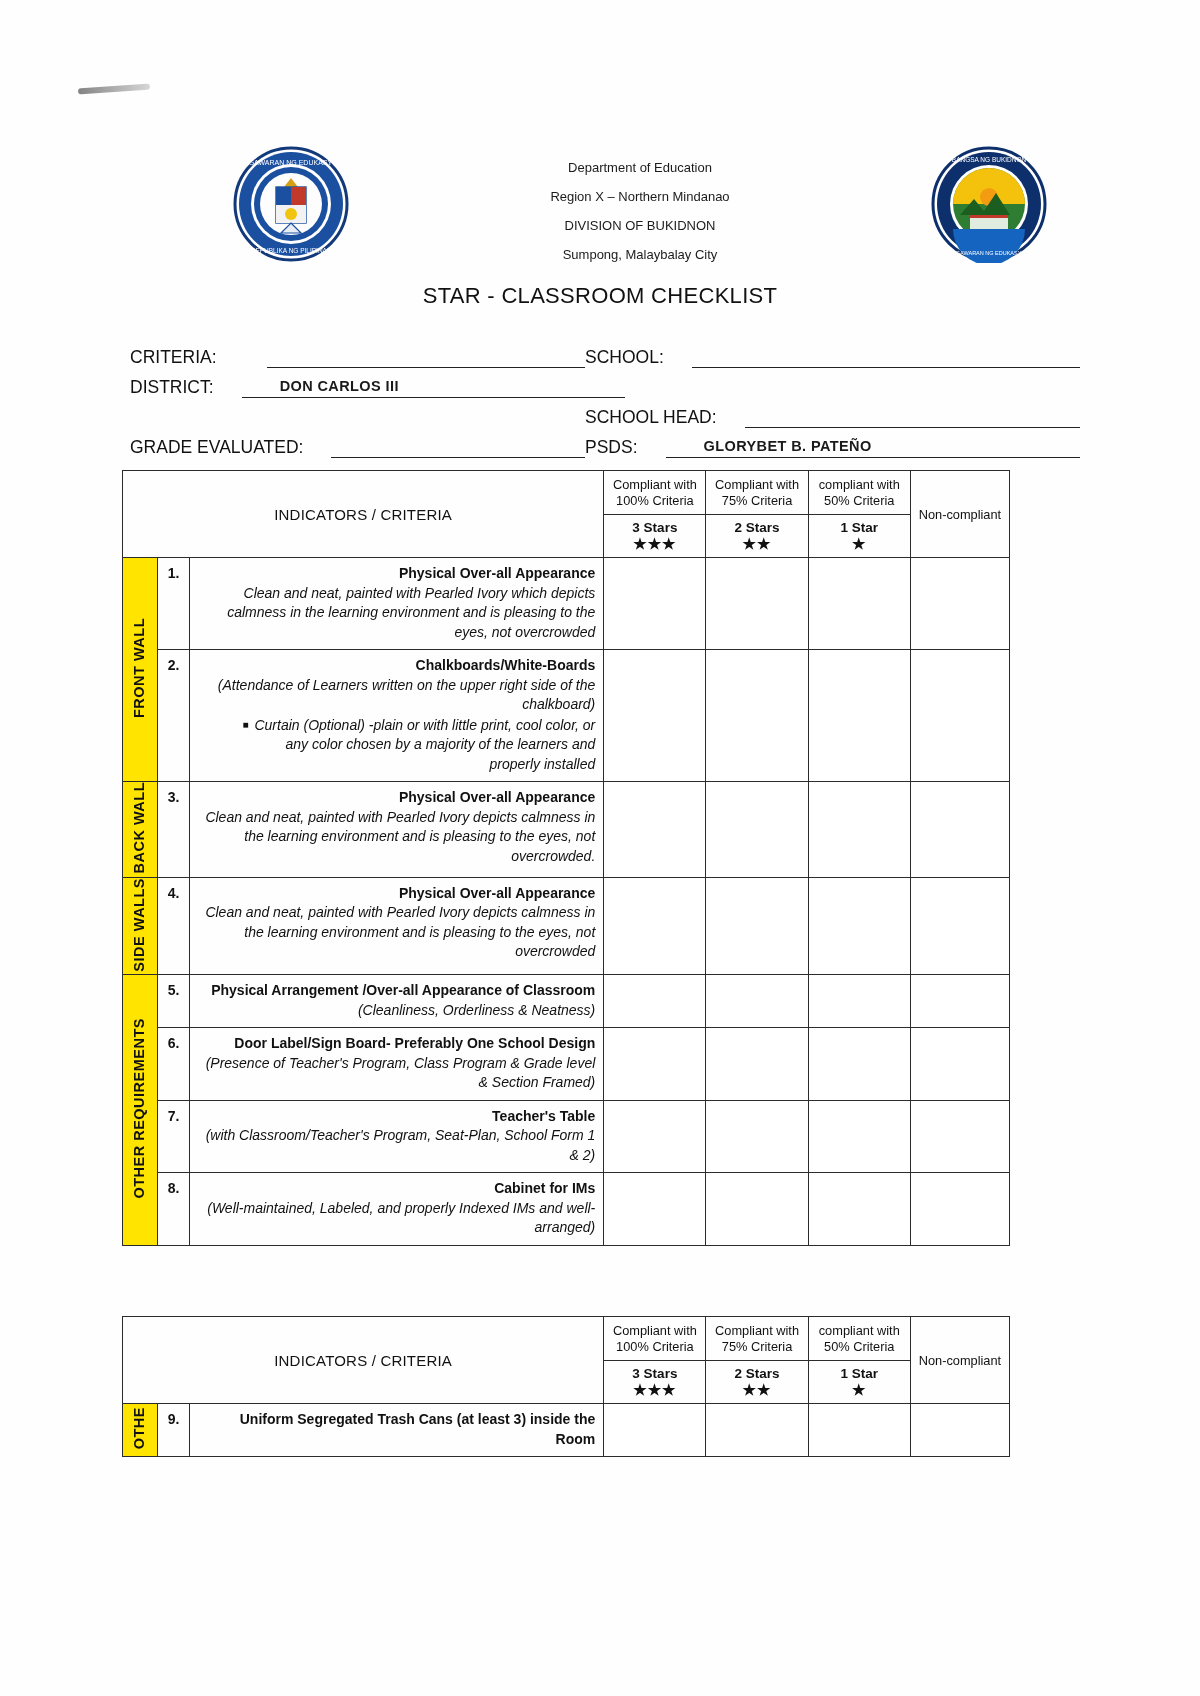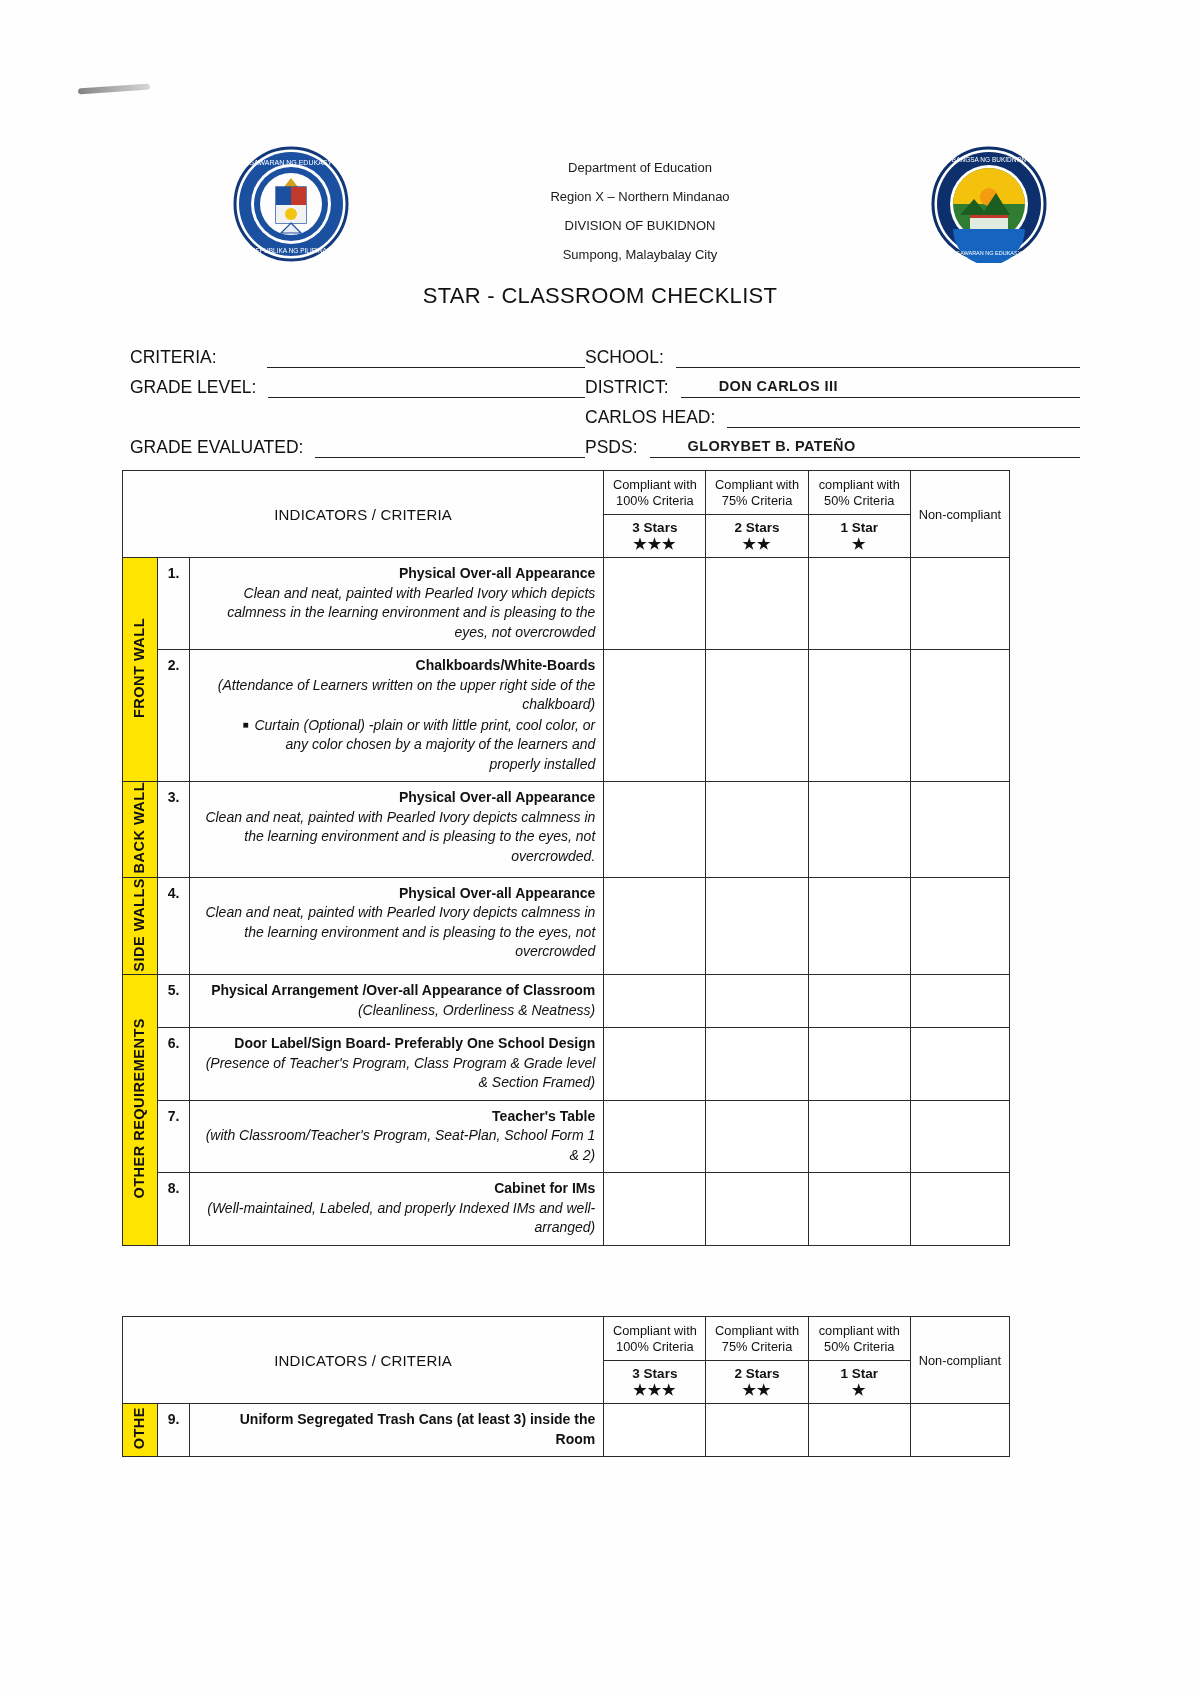--- a/index.html
+++ b/index.html
@@ -93,21 +93,21 @@
   }
   .fr {
     width: 495px;
     display: flex;
     align-items: flex-end;
   }
   .flabel { white-space: nowrap; }
   .fline {
     flex: 1;
     border-bottom: 1.6px solid #222;
-    margin-left: 12px;
+    margin-left: 28px;
     height: 19px;
     position: relative;
   }
   .fline.l-teacher { margin-left: 50px; }
   .fval {
     position: absolute;
     left: 14px;
     bottom: 3px;
     font-size: 14.5px;
     font-weight: bold;
@@ -266,38 +266,32 @@
       </div>
       <div class="fr">
         <span class="flabel">SCHOOL:</span>
         <span class="fline">
           <span class="fval"></span>
         </span>
       </div>
     </div>
 
     <div class="frow">
-      <div class="fl">
-        <span class="flabel">GRADE LEVEL:</span>
-        <span class="fline">
-          <span class="fval"></span>
-        </span>
-      </div>
       <div class="fr">
         <span class="flabel">DISTRICT:</span>
         <span class="fline">
           <span class="fval center">DON CARLOS III</span>
         </span>
       </div>
     </div>
 
     <div class="frow">
       <div class="fl"></div>
       <div class="fr">
-        <span class="flabel">CARLOS HEAD:</span>
+        <span class="flabel">SCHOOL HEAD:</span>
         <span class="fline">
           <span class="fval"></span>
         </span>
       </div>
     </div>
 
     <div class="frow">
       <div class="fl">
         <span class="flabel">GRADE EVALUATED:</span>
         <span class="fline">

